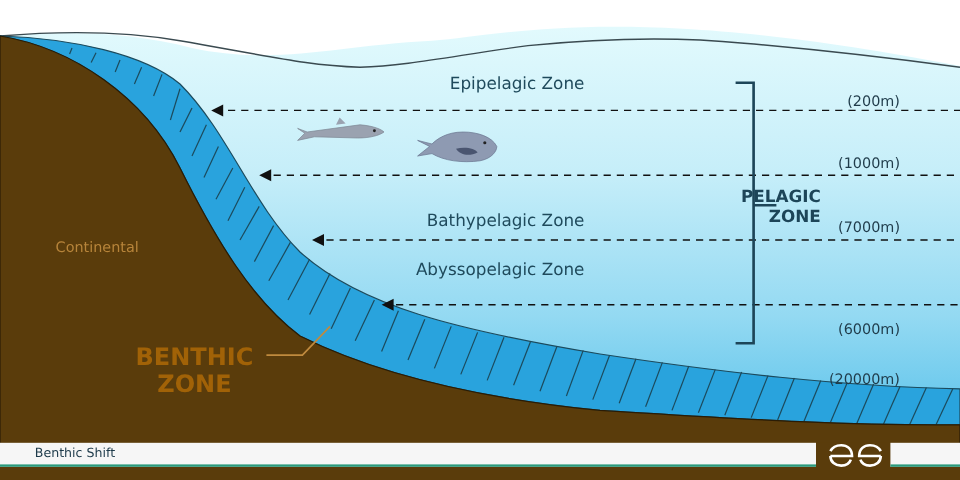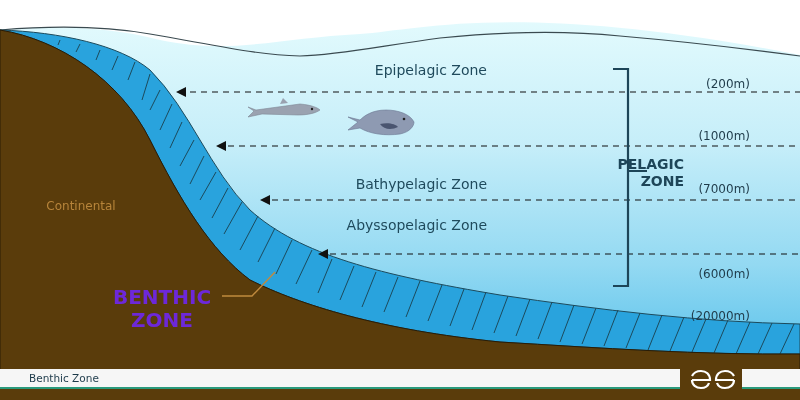--- a/index.html
+++ b/index.html
@@ -4,21 +4,21 @@
 <style>
   html, body { margin:0; padding:0; }
   body { width:800px; height:400px; overflow:hidden; background:#ffffff; font-family:"DejaVu Sans", sans-serif; }
   #stage { position:relative; width:767px; height:400px;border-radius:24px; }
   svg#scene { position:absolute; left:0; top:0; }
   .lbl { position:absolute; white-space:nowrap; }
   .zone-label { color:#1f4a5c; font-size:14px; text-align:right; right:280px; }
   .depth-label { color:#1f3b4a; font-size:12px; right:17px; text-align:right; }
   .pelagic { color:#1d4558; font-weight:bold; font-size:14px; text-align:right; line-height:17px; left:604px; top:156px; width:80px; }
   .cont { color:#b7843a; font-size:12px; text-align:center; line-height:22px; left:26px; top:195px; width:110px; }
-  .benthic { color:#6d28d9; font-weight:bold; font-size:20px; text-align:center; line-height:23px; left:100px; top:286px; width:124px; }
+  .benthic { color:#a16207; font-weight:bold; font-size:20px; text-align:center; line-height:23px; left:100px; top:286px; width:124px; }
   .footer-bar { position:absolute; left:0; top:369px; width:800px; height:31px; background:#5a3c0b; }
   .footer-white { position:absolute; top:369px; height:18px; background:#f6f6f6; border-bottom:2px solid #2a9a7c; }
   .footer-title { position:absolute; left:29px; top:372px; font-size:10.5px; color:#1d3a4a; }
   .logo { position:absolute; left:688px; top:368px; width:50px; height:22px; }
 </style>
 </head>
 <body>
 
 <div id="stage">
   <svg id="scene" width="800" height="400" viewBox="0 0 800 400">
@@ -132,18 +132,18 @@
   </div>
 
   <div class="lbl benthic">
     <div>BENTHIC</div>
     <div>ZONE</div>
   </div>
 
   <div class="footer-bar"></div>
   <div class="footer-white" style="left:0; width:680px;"></div>
   <div class="footer-white" style="left:742px; width:58px;"></div>
-  <div class="footer-title">Benthic Zone</div>
+  <div class="footer-title">Benthic Shift</div>
   <svg class="logo" viewBox="0 0 50 22">
     <path d="M4,12 L22,12 C22,6 18,3 13,3 C8,3 5,6 4,8 M4,12 C4,17 8,20 13,20 C17,20 20,18 21,15" fill="none" stroke="#fff" stroke-width="2.2"></path>
     <path d="M46,12 L28,12 C28,6 32,3 37,3 C42,3 45,6 46,8 M46,12 C46,17 42,20 37,20 C33,20 30,18 29,15" fill="none" stroke="#fff" stroke-width="2.2"></path>
   </svg>
 </div>
 
 </body></html>

